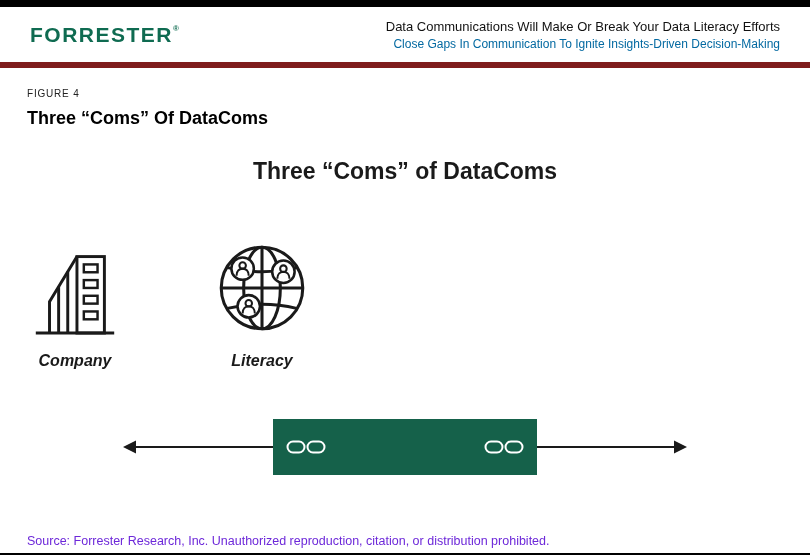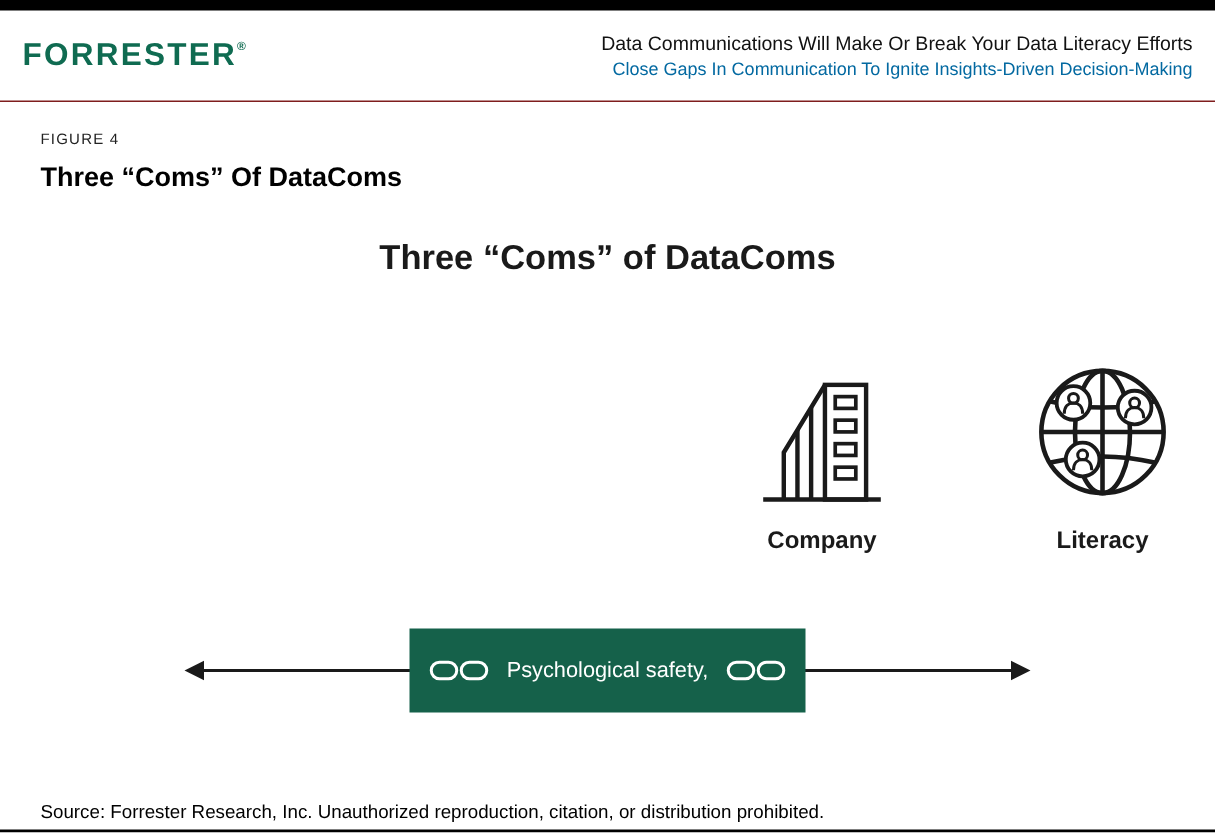--- a/index.html
+++ b/index.html
@@ -7,44 +7,44 @@
     --banner-green:#15614a;
     --text-dark:#1a1a1a;
     --muted-gray:#4a4a4a;
   }
   *{box-sizing:border-box;margin:0;padding:0;}
   body{background:#fff;font-family:"Liberation Sans",sans-serif;}
   .page{position:relative;width:810px;height:555px;background:#fff;overflow:hidden;}
   .top-bar{height:7px;background:#000;}
   .bottom-bar{position:absolute;left:0;bottom:0;width:100%;height:2px;background:#000;}
   header{height:61px;display:flex;align-items:center;justify-content:space-between;
-         padding:0 15px;border-bottom:1px solid #7f1d1d;}
+         padding:0 30px;border-bottom:6px solid #7f1d1d;}
   .logo{color:var(--brand-green);font-size:21px;font-weight:bold;letter-spacing:1.5px;}
   .logo sup{font-size:8px;letter-spacing:0;vertical-align:top;position:relative;top:1px;}
   .header-text{text-align:right;}
   .header-title{font-size:13px;font-weight:normal;color:#111;}
   .header-subtitle{font-size:12px;color:#0369a1;margin-top:3px;}
   .figure-label{margin:20px 0 0 27px;font-size:10px;letter-spacing:.8px;color:#222;}
   .figure-heading{margin:9px 0 0 27px;font-size:18px;font-weight:bold;color:#000;}
   .chart-title{text-align:center;font-size:23px;font-weight:bold;color:#1a1a1a;margin-top:29px;}
-  .icons-row{display:flex;justify-content:flex-end;gap:37px;margin-top:36px;}
+  .icons-row{display:flex;justify-content:flex-start;gap:37px;margin-top:36px;font-style:italic;}
   .com-item{width:150px;display:flex;flex-direction:column;align-items:center;}
   .icon-box{height:120px;display:flex;align-items:flex-end;justify-content:center;}
   .com-label{font-size:16px;font-weight:bold;color:#1a1a1a;margin-top:11px;}
   .arrow-wrap{position:relative;width:566px;height:56px;margin:49px auto 0;}
   .arrow-svg{position:absolute;left:0;top:50%;transform:translateY(-50%);display:block;}
   .banner{position:absolute;left:50%;top:0;transform:translateX(-50%);
           width:264px;height:56px;background:var(--banner-green);color:#fff;
           display:flex;align-items:center;justify-content:center;}
   .banner-text{text-align:center;font-size:14.5px;line-height:1.38;}
   .chain{position:absolute;top:50%;transform:translateY(-50%);}
   .chain.left{left:13px;}
   .chain.right{right:13px;}
   footer{position:absolute;left:27px;bottom:7px;}
-  .source{font-size:12.5px;color:#000000;}
+  .source{font-size:12.5px;color:#6d28d9;}
   svg{display:block;}
 </style>
 </head>
 <body>
 
 <div class="page">
   <div class="top-bar"></div>
 
   <header>
     <div class="logo">
@@ -121,21 +121,20 @@
         <polygon points="565,9 552,2.5 552,15.5" fill="#1a1a1a"></polygon>
       </svg>
       <div class="banner">
         <svg class="chain left" width="40" height="16" viewBox="0 0 40 16">
           <g fill="none" stroke="#ffffff" stroke-width="2">
             <rect x="1.5" y="2.5" width="17" height="11" rx="5.5"></rect>
             <rect x="21.5" y="2.5" width="17" height="11" rx="5.5"></rect>
           </g>
         </svg>
         <div class="banner-text">
-          <div>Psychological safety,</div>
         </div>
         <svg class="chain right" width="40" height="16" viewBox="0 0 40 16">
           <g fill="none" stroke="#ffffff" stroke-width="2">
             <rect x="1.5" y="2.5" width="17" height="11" rx="5.5"></rect>
             <rect x="21.5" y="2.5" width="17" height="11" rx="5.5"></rect>
           </g>
         </svg>
       </div>
     </div>
   </main>

